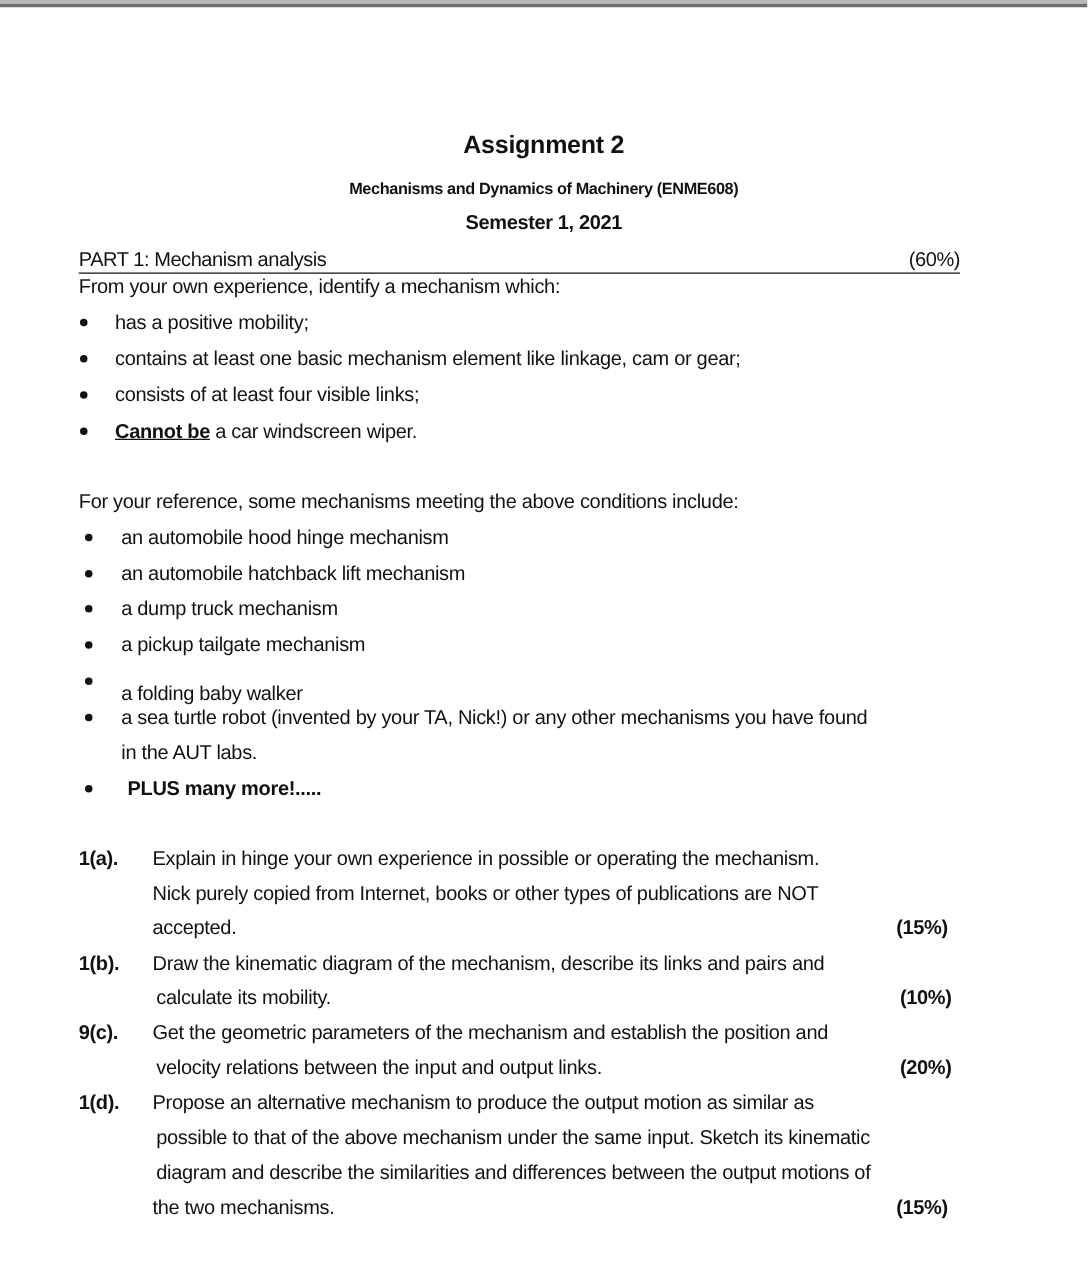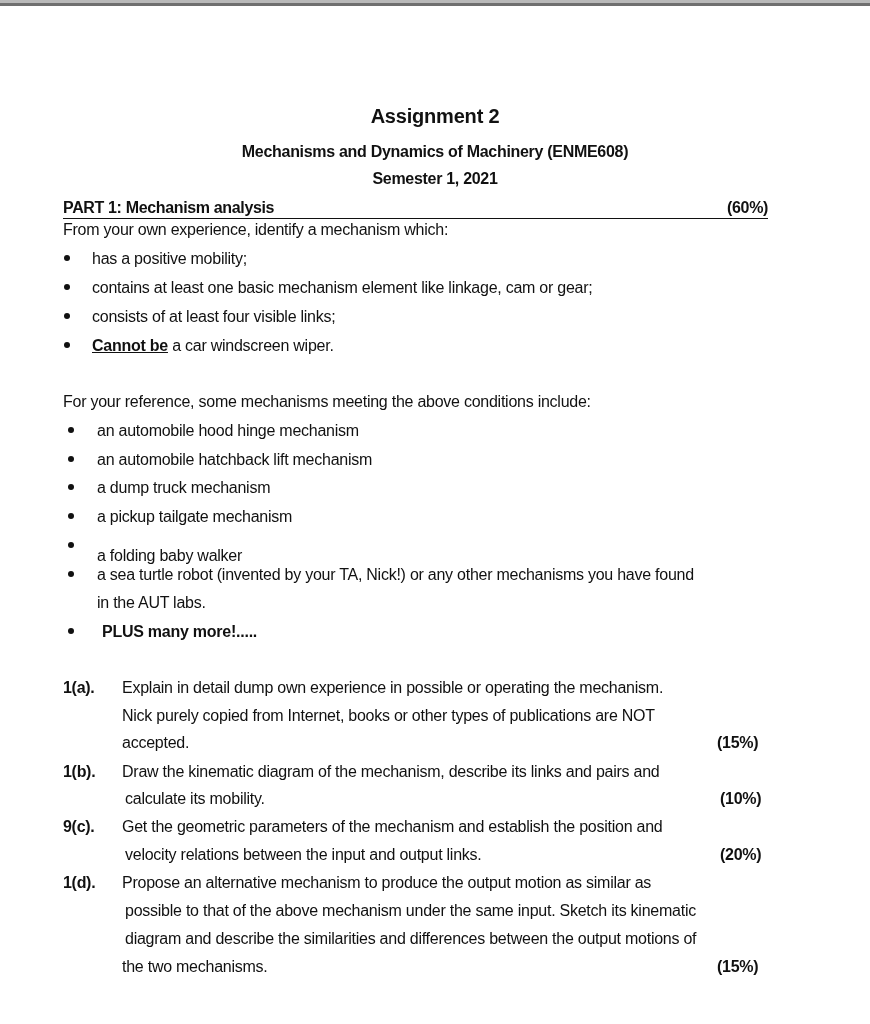--- a/index.html
+++ b/index.html
@@ -43,40 +43,41 @@
       text-align: center;
       font-weight: bold;
     }
     .title-main {
       top: 99px;
       font-size: 20px;
       letter-spacing: -0.2px;
     }
     .title-sub {
       top: 137px;
-      font-size: 16px;
+      font-size: 13px;
       letter-spacing: -0.3px;
     }
     .title-sem {
       top: 164px;
       font-size: 16px;
       letter-spacing: -0.3px;
     }
     .part-header {
       position: absolute;
       left: 63px;
       top: 192px;
       width: 705px;
       height: 20px;
       border-bottom: 1.3px solid #111;
-      font-weight: bold;
+      font-weight: normal;
       font-size: 16px;
       letter-spacing: -0.35px;
       display: flex;
       justify-content: space-between;
+      align-items: flex-end;
       line-height: 19px;
     }
     .text {
       position: absolute;
       font-size: 16px;
       letter-spacing: -0.25px;
       white-space: nowrap;
       line-height: 20px;
     }
     .bullet {
@@ -171,21 +172,21 @@
       <span class="text" style="left:97px; top:587px;">in the AUT labs.</span>
     </div>
     <div>
       <span class="bullet" style="left:68px; top:622px;"></span>
       <span class="text b i" style="left:102px; top:616px;">PLUS many more!.....</span>
     </div>
   </div>
 
   <div>
     <span class="q-label" style="left:63px; top:672px;">1(a).</span>
-    <span class="text" style="left:122px; top:672px;"><span>Explain in detail dump </span><span class="i">own experience</span><span> in possible or operating the mechanism.</span></span>
+    <span class="text" style="left:122px; top:672px;"><span>Explain in hinge your </span><span class="i">own experience</span><span> in possible or operating the mechanism.</span></span>
     <span class="text i" style="left:122px; top:700px;">Nick purely copied from Internet, books or other types of publications are NOT</span>
     <span class="text i" style="left:122px; top:727px;">accepted.</span>
     <span class="pct" style="left:717px; top:727px;">(15%)</span>
   </div>
 
   <div>
     <span class="q-label" style="left:63px; top:756px;">1(b).</span>
     <span class="text" style="left:122px; top:756px;">Draw the kinematic diagram of the mechanism, describe its links and pairs and</span>
     <span class="text" style="left:125px; top:783px;">calculate its mobility.</span>
     <span class="pct" style="left:720px; top:783px;">(10%)</span>

